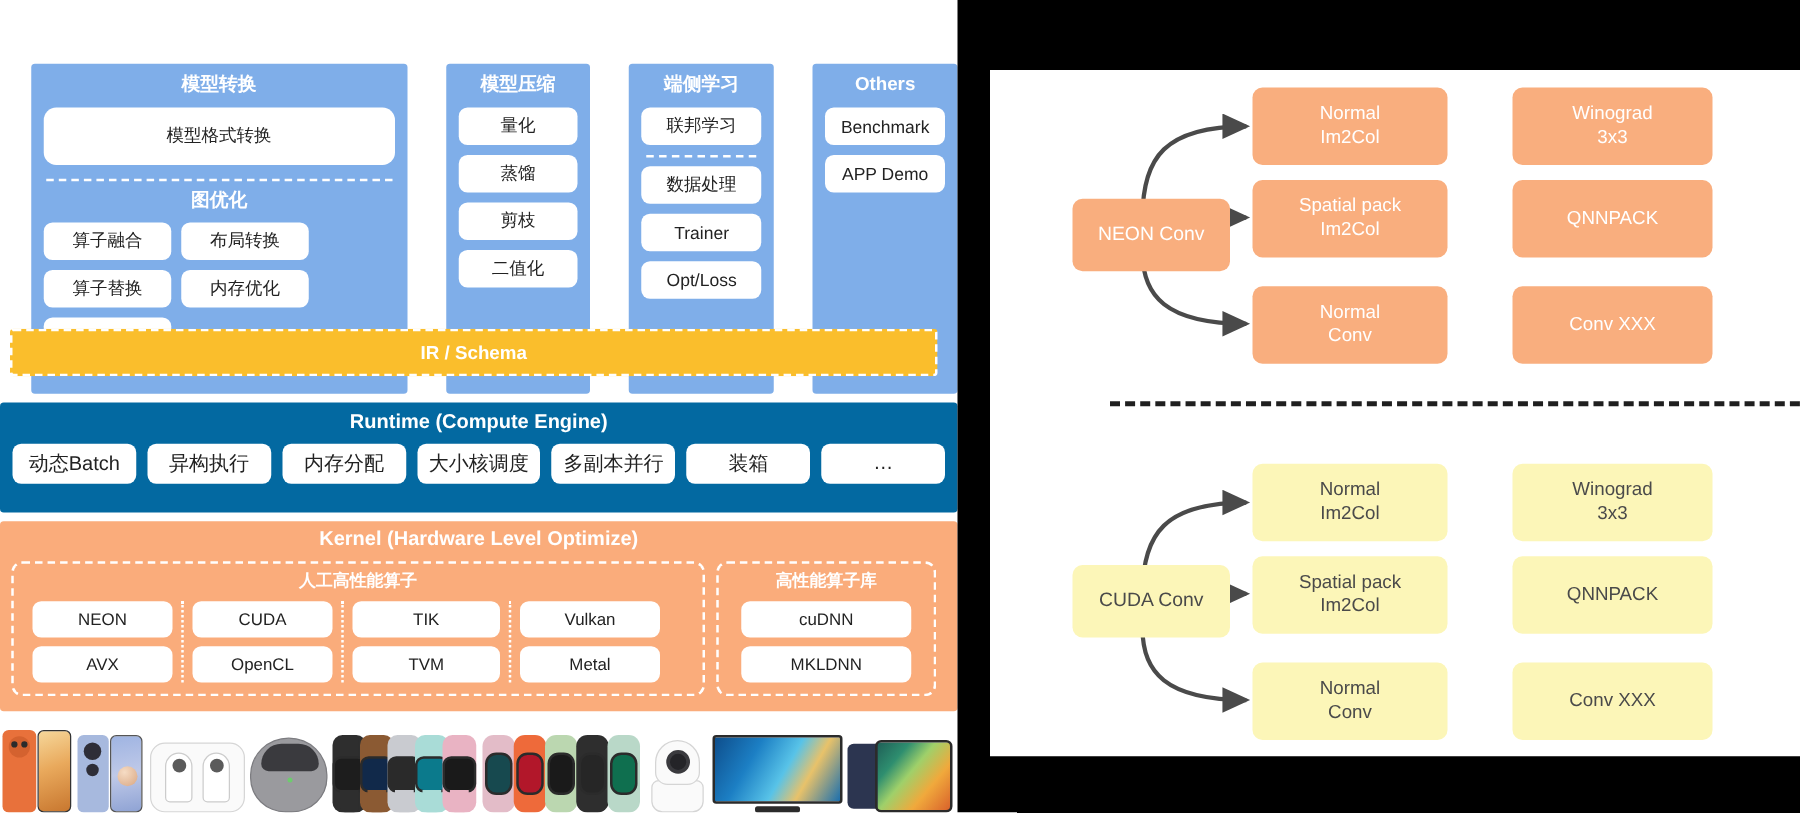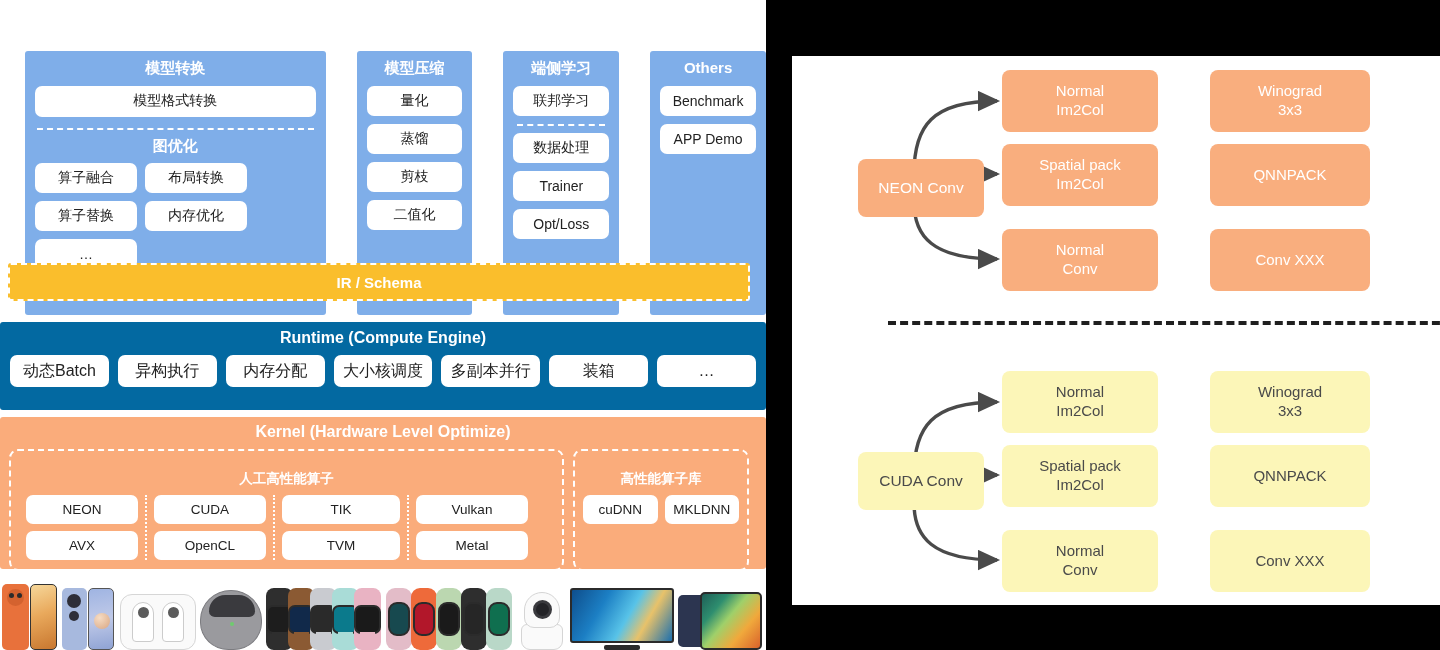--- a/index.html
+++ b/index.html
@@ -49,21 +49,21 @@
     text-align: center; color: #ffffff; font-size: 15px; font-weight: 700;
     margin-bottom: 9px; line-height: 1.1;
   }
 
   .wbox {
     background: #ffffff; border-radius: 7px;
     font-size: 14px; color: #222;
     display: flex; align-items: center; justify-content: center;
     height: 30px; text-align: center;
   }
-  .wbox.tall { height: 31px; }
+  .wbox.tall { height: 46px; border-radius: 10px; }
 
   .dash-sep {
     border-top: 2px dashed #ffffff; margin: 11px 2px 8px 2px; height: 0;
   }
   .dash-sep.sm { margin: 8px 4px 7px 4px; }
 
   .grid3 { display: flex; flex-wrap: wrap; gap: 8px; }
   .grid3 .wbox { width: 102px; }
 
   .stack { display: flex; flex-direction: column; gap: 8px; }
@@ -99,28 +99,27 @@
   .kernel-inner { display: flex; gap: 9px; }
   .kbox {
     border: 2px dashed #ffffff; border-radius: 9px;
     padding: 5px 8px 9px 8px;
   }
   .kbox.manual { width: 555px; }
   .kbox.lib { width: 176px; }
   .kbox-title {
     text-align: center; color: #ffffff; font-size: 13.5px; font-weight: 700;
     margin-bottom: 7px;
-    margin-top: 14px;
   }
   .kcols { display: flex; }
   .kcol { display: flex; flex-direction: column; gap: 7px; padding: 0 7px; }
   .kcol + .kcol { border-left: 2px dotted #ffffff; }
   .kcol .wbox { width: 112px; height: 29px; font-size: 13.5px; }
   .kcol.wide .wbox { width: 118px; }
-  .libcol { display: flex; flex-direction: row; gap: 7px; align-items: center; }
+  .libcol { display: flex; flex-direction: column; gap: 7px; align-items: center; }
   .libcol .wbox { width: 136px; height: 29px; font-size: 13.5px; }
 
   
   .devstrip {
     position: absolute; left: 0; top: 572px; width: 766px; height: 78px;
     display: flex; align-items: flex-end; gap: 4px; padding: 0 2px;
     background: #ffffff;
   }
   .dev { position: relative; flex: 0 0 auto; }
 

